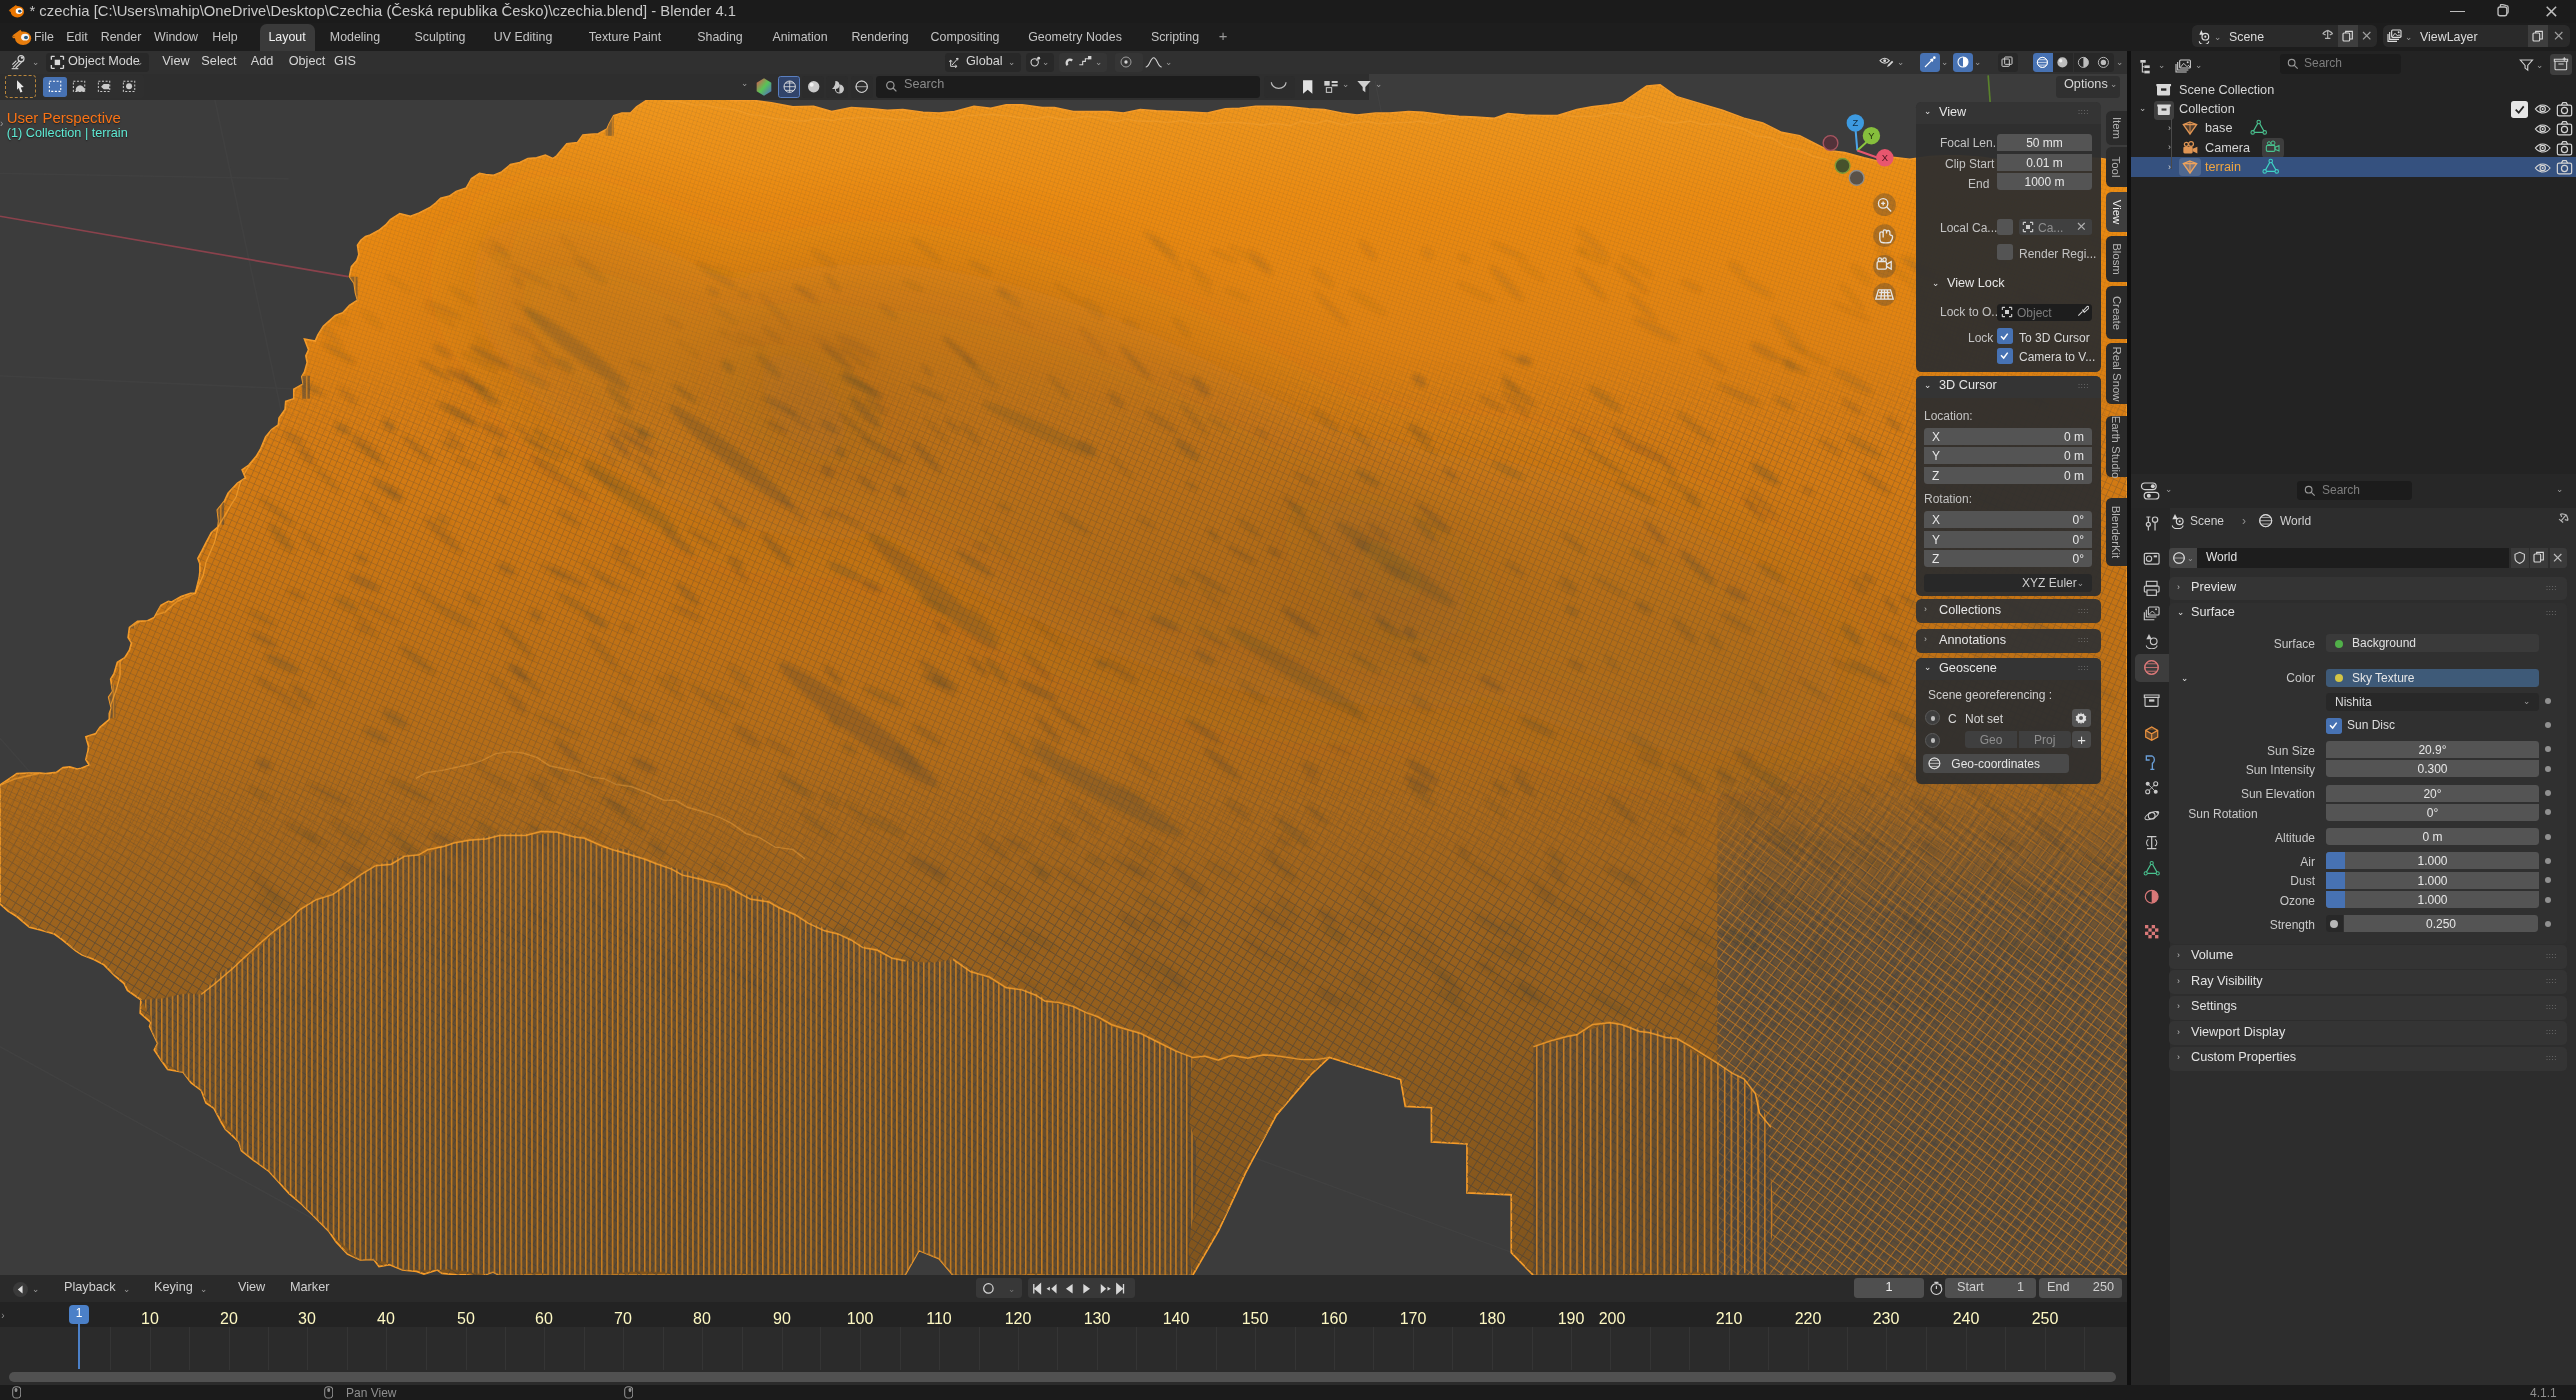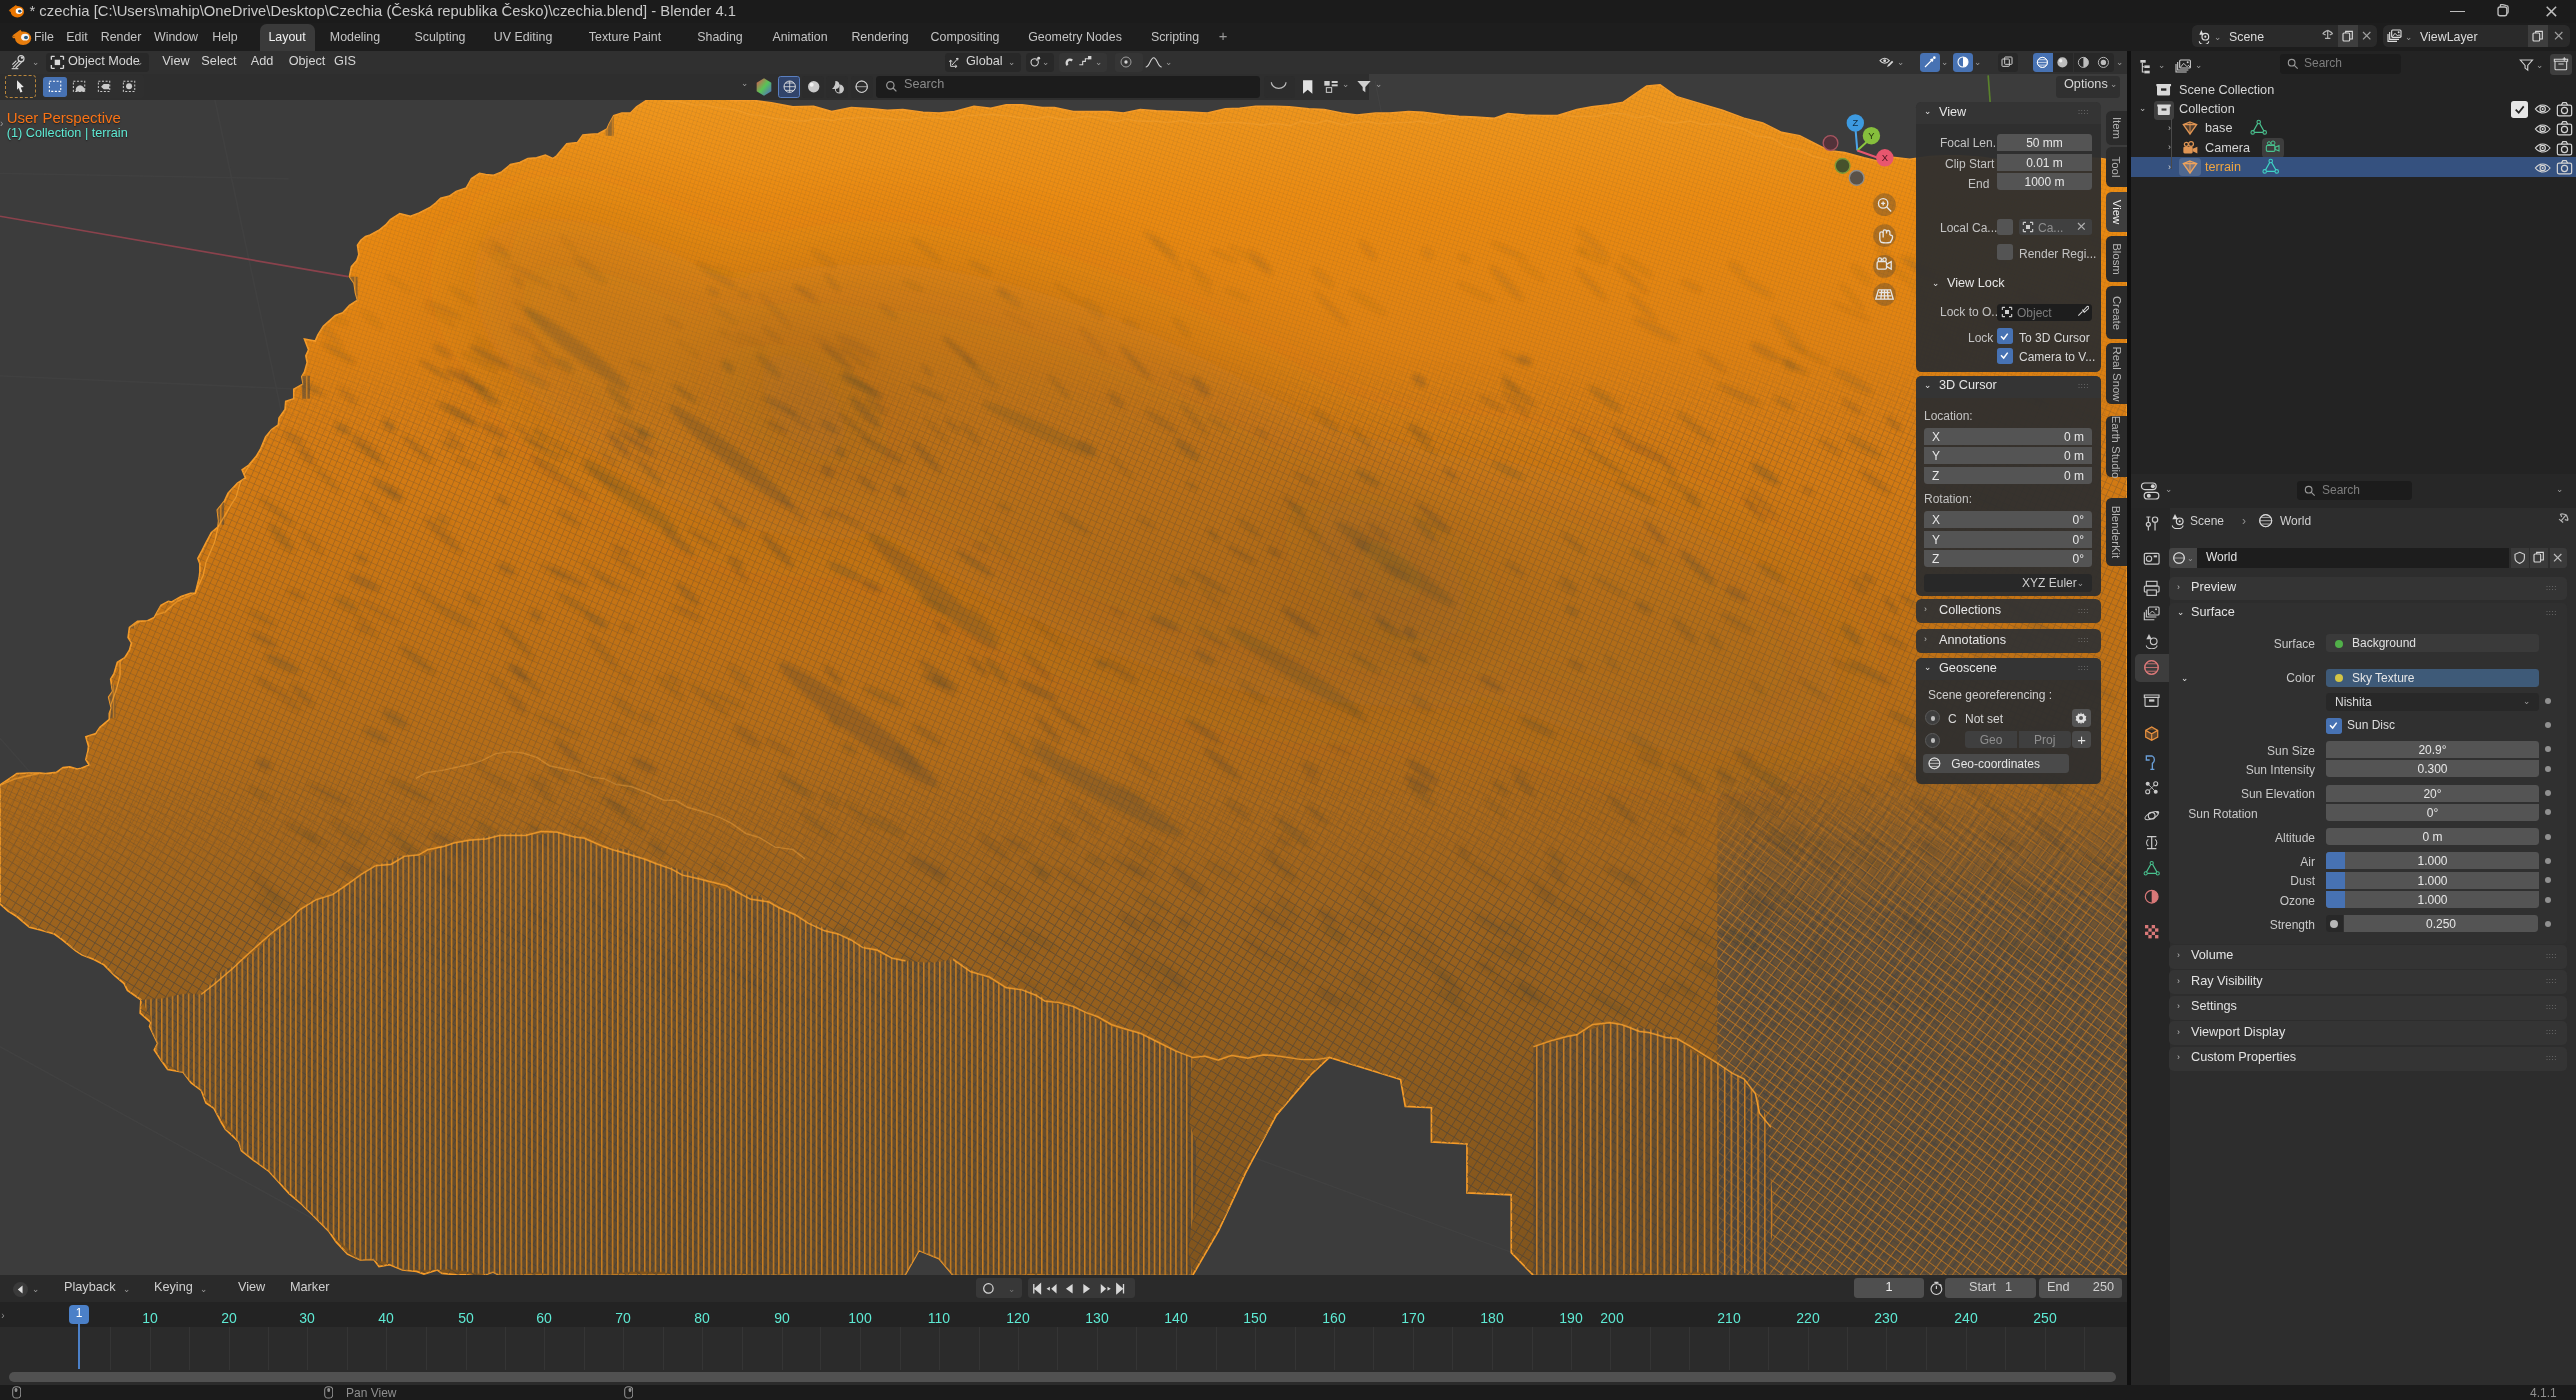--- a/index.html
+++ b/index.html
@@ -1717,30 +1717,30 @@
       <path d="M78 3 L88 10 L78 17 Z"></path>
       <path d="M104 3 L112 10 L104 17 Z M114 7 l5 3 -5 3 Z"></path>
       <path d="M138 3 v14 M128 3 L136 10 L128 17 Z" stroke="#d8d8d8" stroke-width="2"></path>
     </g>
   </svg>
   <div class="abs" style="left:1854px;top:3.4px;width:70px;height:20px;background:#4f4f4f;border-radius:3.4px;text-align:center;padding-top:2px;color:#efefef">1</div>
   <svg class="abs" style="left:1929px;top:6px" width="14.8" height="14.8" viewBox="0 0 22 22">
       <circle cx="11" cy="12" r="8" fill="none" stroke="#d0d0d0" stroke-width="1.7"></circle>
       <path d="M11 12 L11 7 M8 2 h6 M16.5 5 l2 2" stroke="#d0d0d0" stroke-width="1.7"></path>
     </svg>
-  <div class="abs" style="left:1945px;top:3.4px;width:91px;height:20px;background:#4f4f4f;border-radius:3.4px;padding:2px 24px;display:flex;justify-content:space-between">
+  <div class="abs" style="left:1945px;top:3.4px;width:91px;height:20px;background:#4f4f4f;border-radius:3.4px;padding:2px 12px;display:flex;justify-content:space-between">
       <span>Start</span>
       <span>1</span>
     </div>
   <div class="abs" style="left:2039px;top:3.4px;width:83px;height:20px;background:#4f4f4f;border-radius:3.4px;padding:2px 8px;display:flex;justify-content:space-between">
       <span>End</span>
       <span>250</span>
     </div>
 
-  <div id="ruler" class="abs" style="left:0;top:32px;width:2127px;height:17.4px;color:#5eead4;font-size:14px">
+  <div id="ruler" class="abs" style="left:0;top:32px;width:2127px;height:17.4px;color:#fef9c3;font-size:16px">
       <span class="mlabel" style="left:150px;top:2.7px">10</span>
       <span class="mlabel" style="left:229px;top:2.7px">20</span>
       <span class="mlabel" style="left:307px;top:2.7px">30</span>
       <span class="mlabel" style="left:386px;top:2.7px">40</span>
       <span class="mlabel" style="left:466px;top:2.7px">50</span>
       <span class="mlabel" style="left:544px;top:2.7px">60</span>
       <span class="mlabel" style="left:623px;top:2.7px">70</span>
       <span class="mlabel" style="left:702px;top:2.7px">80</span>
       <span class="mlabel" style="left:782px;top:2.7px">90</span>
       <span class="mlabel" style="left:860px;top:2.7px">100</span>

